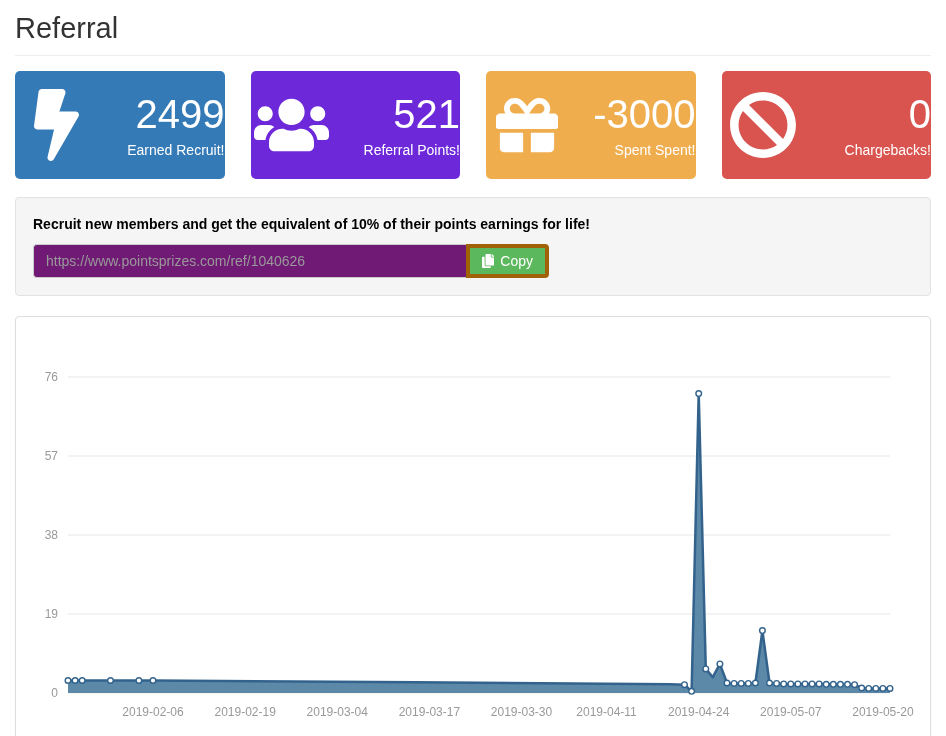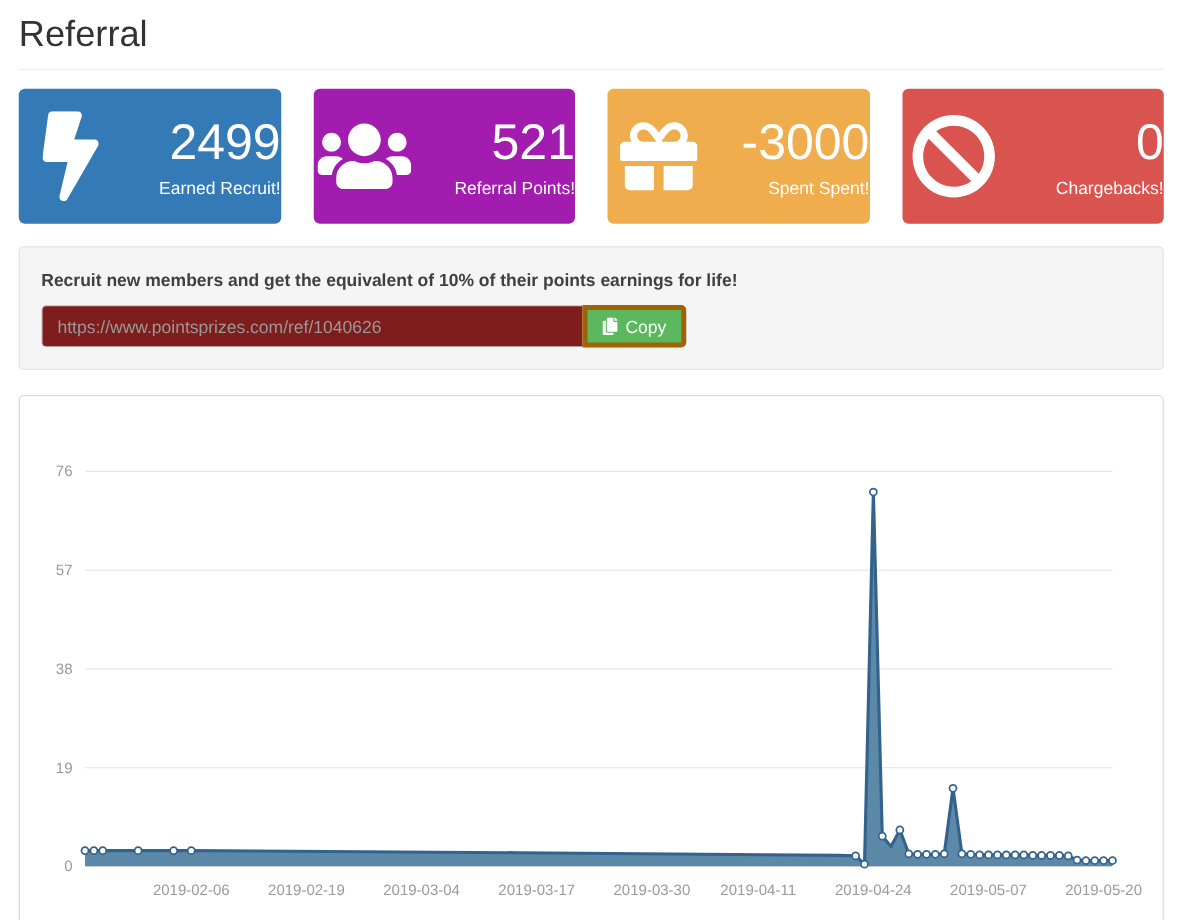--- a/index.html
+++ b/index.html
@@ -43,33 +43,33 @@
   .card-value { font-size: 40px; line-height: 1.05; font-weight: 400; white-space: nowrap; }
   .card-label { font-size: 14px; margin-top: 7px; }
   
   .well {
     margin-top: 18px;
     background: #f5f5f5;
     border: 1px solid #e3e3e3;
     border-radius: 4px;
     padding: 18px 17px 17px;
   }
-  .well-message { font-size: 14px; font-weight: bold; color: #404040; }
+  .well-message { font-size: 14px; font-weight: bold; color: #000000; }
   .input-group { display: flex; margin-top: 12px; width: 516px; }
   .ref-input {
     flex: 1;
     height: 34px;
     border: 1px solid #ccc;
     border-right: none;
     border-radius: 4px 0 0 4px;
     padding: 2px 12px;
     font-size: 14px;
     font-family: "Liberation Sans", sans-serif;
     color: #999;
-    background: #7f1d1d;
+    background: #701a75;
     outline: none;
   }
   .btn-copy {
     height: 34px;
     border: 4px solid #a16207;
     border-radius: 0 4px 4px 0;
     background: #5cb85c;
     color: #fff;
     font-size: 14px;
     font-family: "Liberation Sans", sans-serif;
@@ -105,21 +105,21 @@
       <svg class="i-bolt" viewBox="0 0 320 512">
           <path d="M296 160H180.6l42.6-129.8C227.2 15 215.7 0 200 0H56C44 0 33.8 8.9 32.2 20.8l-32 240C-1.7 275.2 9.5 288 24 288h118.7L96.6 482.5c-3.6 15.2 8 29.5 23.3 29.5 8.4 0 16.4-4.4 20.8-12l176-304c9.3-15.9-2.2-36-20.7-36z"></path>
         </svg>
     </span>
     <div class="card-body">
       <div class="card-value">2499</div>
       <div class="card-label">Earned Recruit!</div>
     </div>
   </div>
 
-  <div class="card" style="background: #a21caf;">
+  <div class="card" style="background: #6d28d9;">
     <span class="card-icon">
       <svg class="i-users" viewBox="0 0 640 512">
           <path d="M96 224c35.3 0 64-28.7 64-64s-28.7-64-64-64-64 28.7-64 64 28.7 64 64 64zm448 0c35.3 0 64-28.7 64-64s-28.7-64-64-64-64 28.7-64 64 28.7 64 64 64zm32 32h-64c-17.6 0-33.5 7.1-45.1 18.6 40.3 22.1 68.9 62 75.1 109.4h66c17.7 0 32-14.3 32-32v-32c0-35.3-28.7-64-64-64zm-256 0c61.9 0 112-50.1 112-112S381.9 32 320 32 208 82.1 208 144s50.1 112 112 112zm76.8 32h-8.3c-20.8 10-43.9 16-68.5 16s-47.6-6-68.5-16h-8.3C179.6 288 128 339.6 128 403.2V432c0 26.5 21.5 48 48 48h288c26.5 0 48-21.5 48-48v-28.8c0-63.6-51.6-115.2-115.2-115.2zm-223.7-13.4C161.5 263.1 145.6 256 128 256H64c-35.3 0-64 28.7-64 64v32c0 17.7 14.3 32 32 32h65.9c6.3-47.4 34.9-87.3 75.2-109.4z"></path>
         </svg>
     </span>
     <div class="card-body">
       <div class="card-value">521</div>
       <div class="card-label">Referral Points!</div>
     </div>
   </div>

